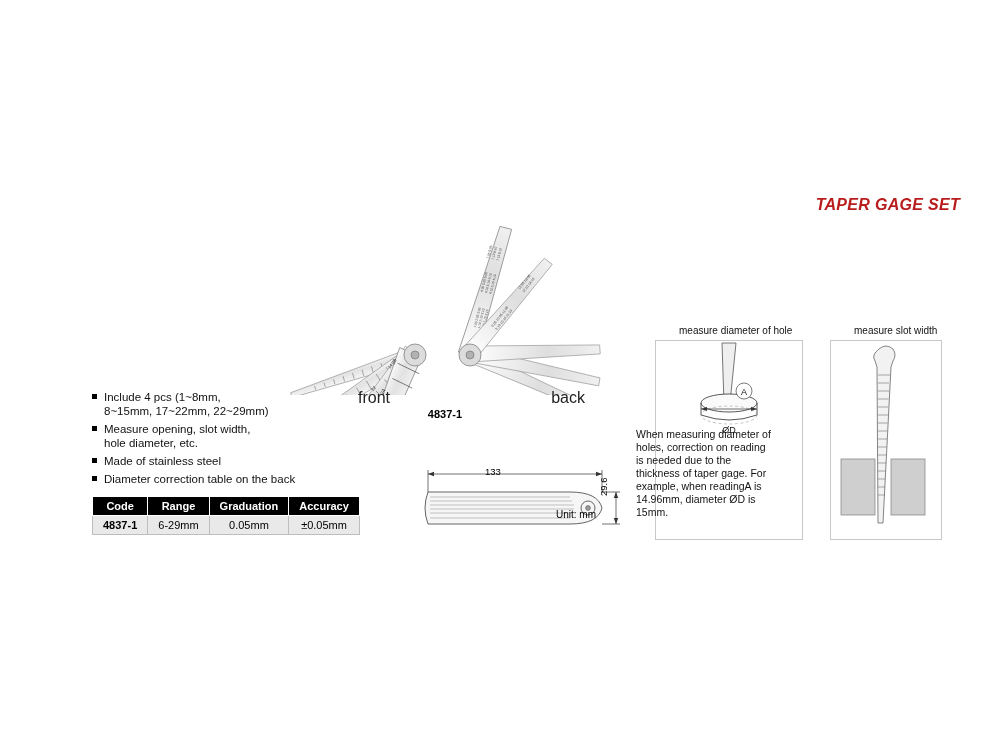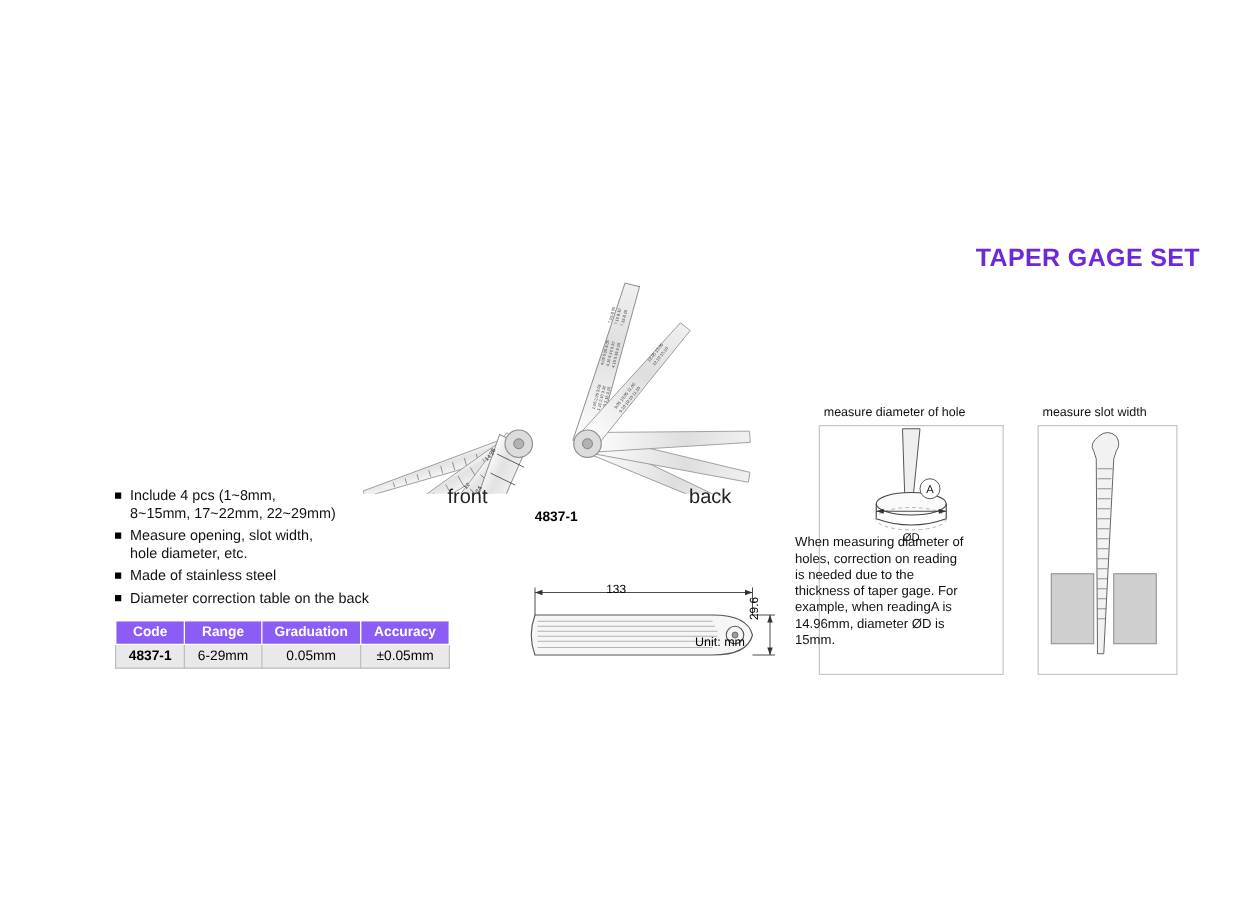--- a/index.html
+++ b/index.html
@@ -14,24 +14,25 @@
     font-family: "Liberation Sans", sans-serif;
     color: #000;
     overflow: hidden;
   }
 
   
   #page-title {
     position: absolute;
     right: 40px;
     top: 196px;
-    font-size: 20px;
+    font-size: 16px;
     font-weight: bold;
     letter-spacing: 0.3px;
-    color: #6d28d9;
+    color: #b91c1c;
+    font-style: italic;
   }
 
   
   #photo-area {
     position: absolute;
     left: 230px;
     top: 195px;
     width: 400px;
     height: 200px;
   }
@@ -77,21 +78,21 @@
 
   
   #spec-table {
     position: absolute;
     left: 92px;
     top: 496px;
     border-collapse: collapse;
     font-size: 11px;
   }
   #spec-table th {
-    background: #8b5cf6;
+    background: #000000;
     color: #fff;
     font-weight: bold;
     padding: 3px 10px;
     border: 1px solid #ffffff;
     text-align: center;
     white-space: nowrap;
   }
   #spec-table td {
     background: #e9e9e9;
     padding: 3px 10px;
@@ -141,20 +142,21 @@
     box-sizing: border-box;
   }
   #panel-hole  { left: 655px; top: 340px; width: 148px; height: 200px; }
   #panel-slot  { left: 830px; top: 340px; width: 112px; height: 200px; }
 
   .panel-title {
     position: absolute;
     font-size: 10px;
     color: #111;
     white-space: nowrap;
+    margin-left: 20px;
   }
   #title-hole { left: 659px; top: 325px; }
   #title-slot { left: 834px; top: 325px; }
 
   #hole-text {
     position: absolute;
     left: 636px;
     top: 428px;
     width: 140px;
     font-size: 10.5px;

